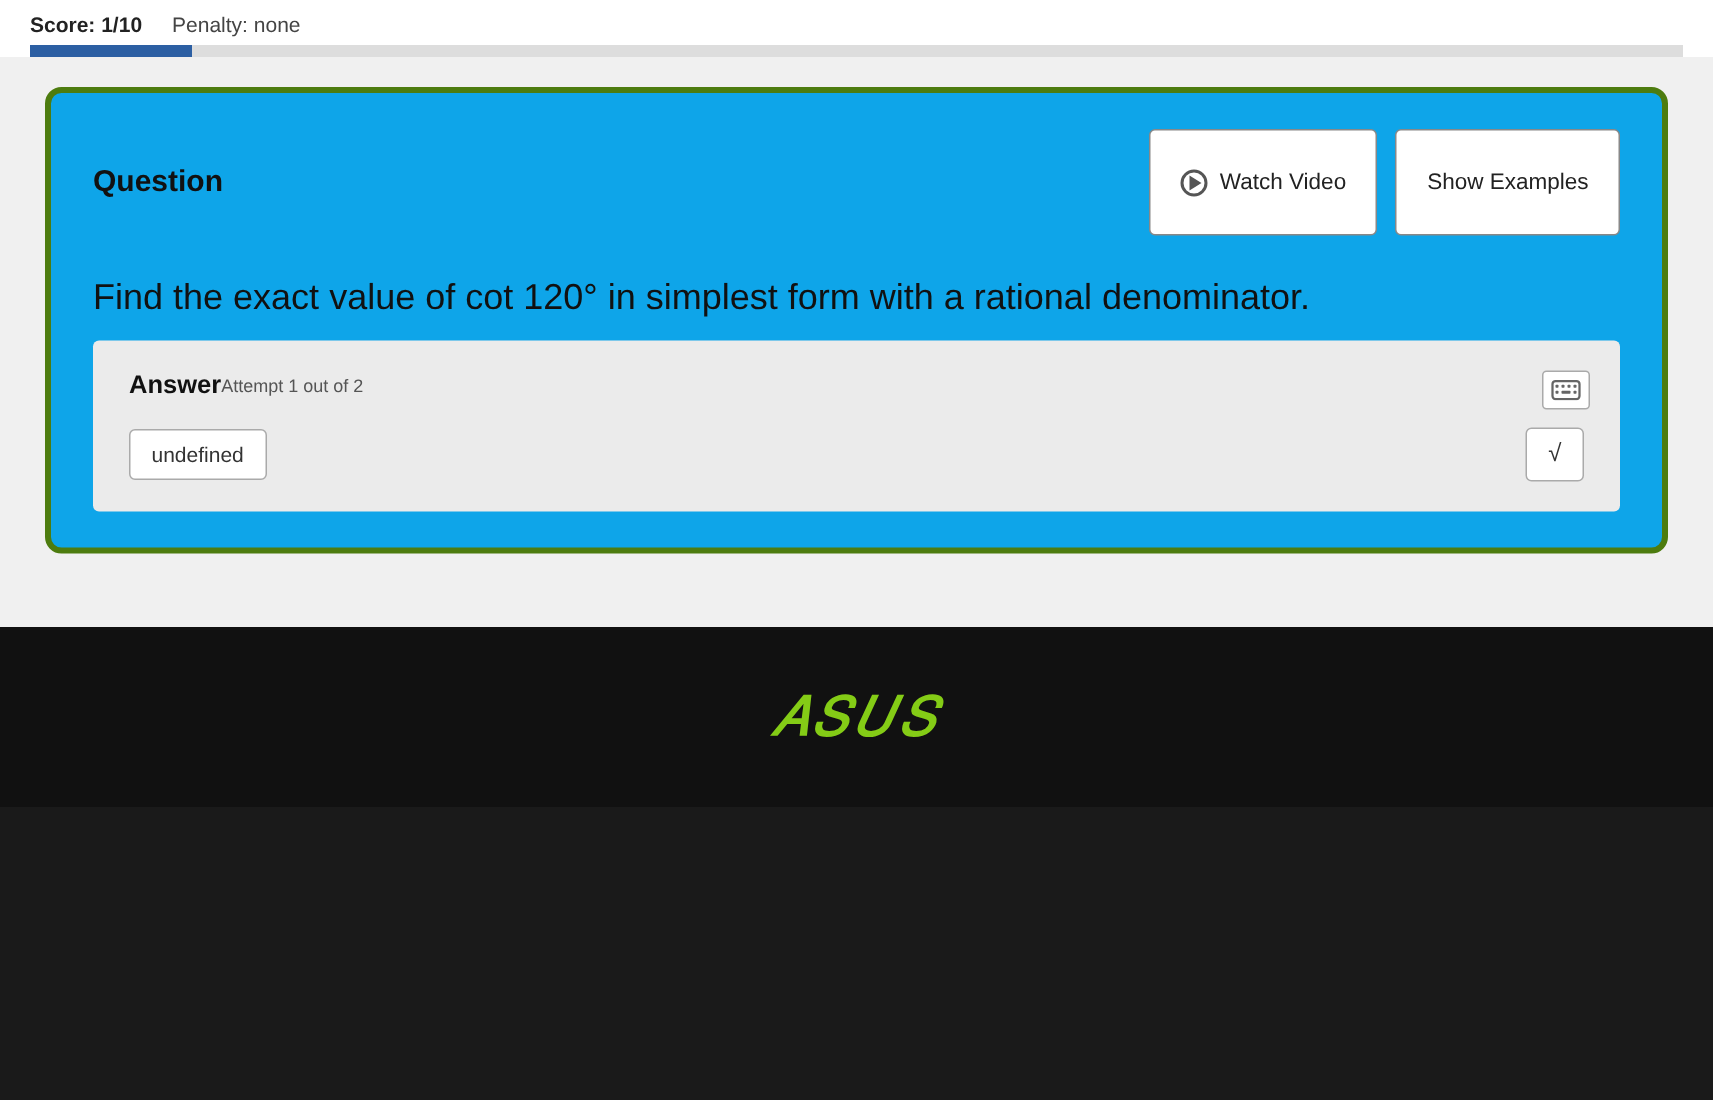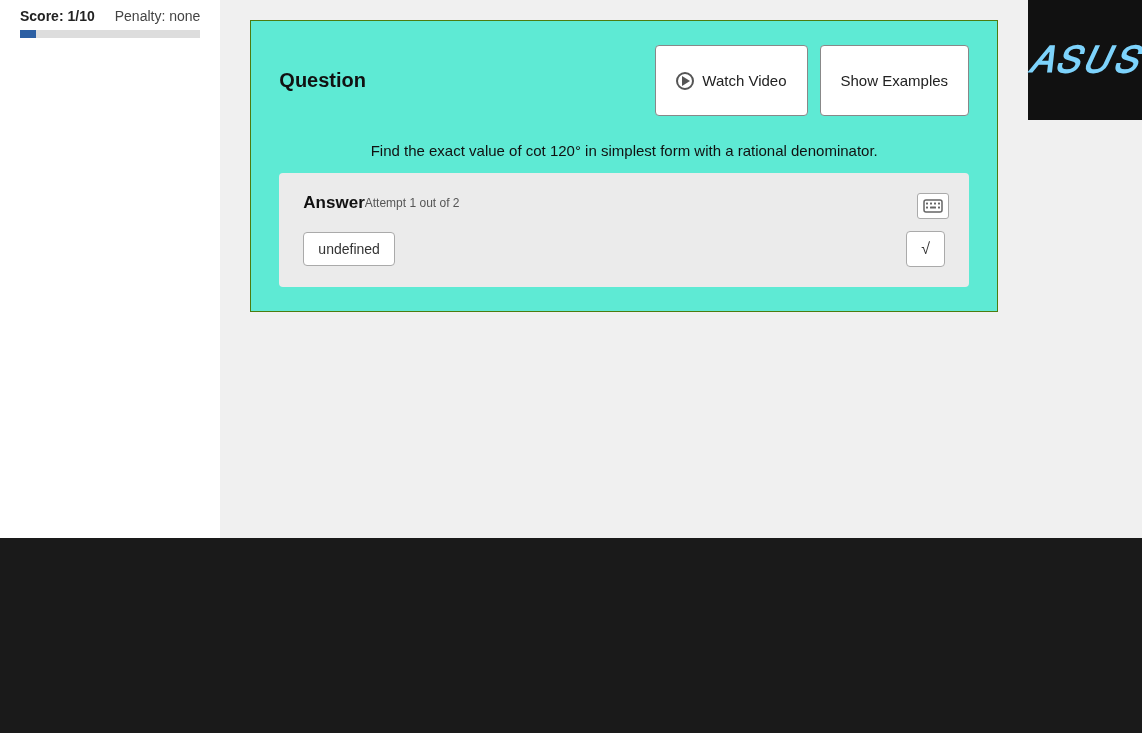--- a/index.html
+++ b/index.html
@@ -13,21 +13,21 @@
       height: 733px;
       background: #1a1a1a;
       font-family: Arial, sans-serif;
       overflow: hidden;
     }
 
     .screen {
       width: 1142px;
       height: 538px;
       display: flex;
-      flex-direction: row;
+      flex-direction: column;
       background: #f0f0f0;
     }
 
     
     .score-bar-container {
       background: #ffffff;
       padding: 8px 20px 0 20px;
     }
 
     .score-info {
@@ -71,23 +71,23 @@
       flex: 1;
       background: #f0f0f0;
       padding: 20px 30px;
       display: flex;
       flex-direction: column;
       gap: 20px;
     }
 
     
     .question-card {
-      background: #5eead4;
-      border: 1px solid #4d7c0f;
-      border-radius: 0;
+      background: #0ea5e9;
+      border: 4px solid #4d7c0f;
+      border-radius: 11px;
       padding: 24px 28px;
     }
 
     .question-header {
       display: flex;
       align-items: center;
       justify-content: space-between;
       margin-bottom: 24px;
     }
 
@@ -140,25 +140,24 @@
       padding: 26px 20px;
       border: 1.5px solid #888;
       background: #fff;
       border-radius: 4px;
       font-size: 15px;
       color: #222;
       cursor: pointer;
     }
 
     .question-text {
-      font-size: 15px;
+      font-size: 24px;
       color: #111;
       line-height: 1.5;
       margin-bottom: 8px;
-      text-align: center;
     }
 
     
     .answer-section {
       background: #ebebeb;
       border-radius: 4px;
       padding: 20px 24px;
       margin-top: 10px;
       position: relative;
     }
@@ -260,21 +259,21 @@
     
     .bottom-bar {
       height: 120px;
       background: #111;
       display: flex;
       align-items: center;
       justify-content: center;
     }
 
     .asus-logo {
-      color: #7dd3fc;
+      color: #84cc16;
       font-size: 36px;
       font-weight: bold;
       letter-spacing: 4px;
       font-style: italic;
     }
   </style>
 </head>
 <body>
 
 <div class="screen">

